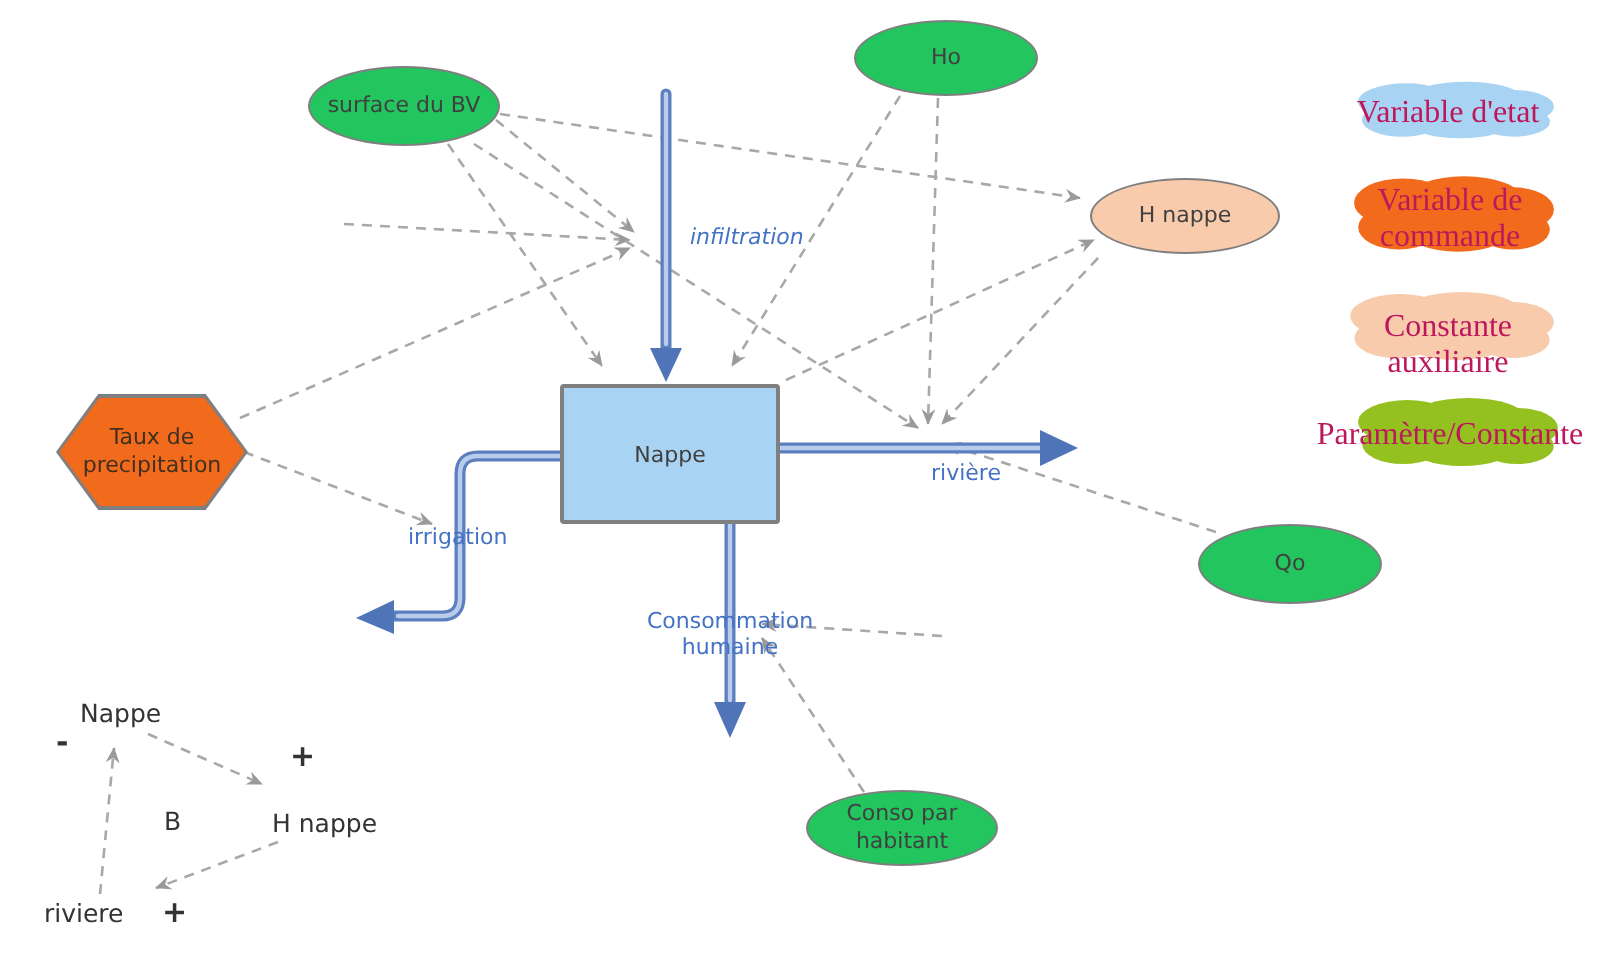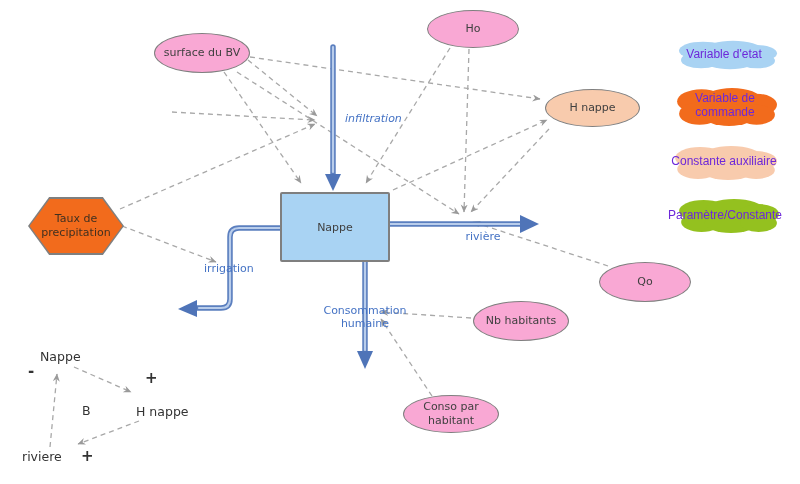--- a/index.html
+++ b/index.html
@@ -6,21 +6,21 @@
   #canvas{
     position:relative;width:800px;height:484px;background:#ffffff;overflow:hidden;
     font-family:"DejaVu Sans","Liberation Sans",sans-serif;
   }
   #wires{position:absolute;left:0;top:0;width:800px;height:484px;}
   .node{
     position:absolute;display:flex;align-items:center;justify-content:center;
     text-align:center;border:1.6px solid #7f7f7f;border-radius:50%;
     font-size:11px;color:#404040;line-height:1.25;box-sizing:border-box;padding:2px 8px;
   }
-  .fill-param{background:#f9a8d4;}
+  .fill-param{background:#22c55e;}
   .fill-aux{background:#f8cbad;}
   .stock{
     position:absolute;display:flex;align-items:center;justify-content:center;
     background:#a9d3f3;border:2px solid #7f7f7f;box-sizing:border-box;
     font-size:11px;color:#404040;border-radius:2px;
   }
   .hex-wrap{position:absolute;}
   .hex-border,.hex-fill{
     position:absolute;clip-path:polygon(22% 0,78% 0,100% 50%,78% 100%,22% 100%,0 50%);
   }
@@ -31,22 +31,22 @@
     justify-content:center;text-align:center;font-size:11px;color:#403020;line-height:1.25;
   }
   .flow-label{
     position:absolute;font-size:11px;color:#4472c4;line-height:1.2;white-space:pre-line;
   }
   .flow-label.center{text-align:center;}
   .loop-text{position:absolute;font-size:12.5px;color:#333333;}
   .loop-sign{position:absolute;font-size:15px;color:#333333;font-weight:bold;}
   .legend-cloud{position:absolute;}
   .legend-text{
-    position:absolute;font-size:12px;color:#6d28d9;text-align:center;line-height:1.15;
-    font-family:Liberation Sans, sans-serif;
+    position:absolute;font-size:16px;color:#be185d;text-align:center;line-height:1.15;
+    font-family:Liberation Serif, serif;
   }
 </style>
 </head>
 <body>
 
 <div id="canvas">
 
   <svg id="wires" viewBox="0 0 800 484" xmlns="http://www.w3.org/2000/svg">
     <defs>
       <marker id="ga" markerWidth="9" markerHeight="9" refX="7.5" refY="3.5" orient="auto" markerUnits="userSpaceOnUse">
@@ -113,23 +113,20 @@
   <div class="hex-wrap" style="left:28px;top:197px;width:96px;height:58px;">
     <div class="hex-border"></div>
     <div class="hex-fill"></div>
     <div class="hex-label">Taux de precipitation</div>
   </div>
 
   <div class="node fill-param" style="left:599px;top:262px;width:92px;height:40px;">
     <span>Qo</span>
   </div>
 
-  <div class="node fill-param" style="left:473px;top:301px;width:96px;height:40px;">
-    <span>Nb habitants</span>
-  </div>
 
   <div class="node fill-param" style="left:403px;top:395px;width:96px;height:38px;">
     <span>Conso par habitant</span>
   </div>
 
   <div class="stock" style="left:280px;top:192px;width:110px;height:70px;">
     <span>Nappe</span>
   </div>
 
   <div class="flow-label" style="left:345px;top:112px;font-style:italic;">infiltration</div>

